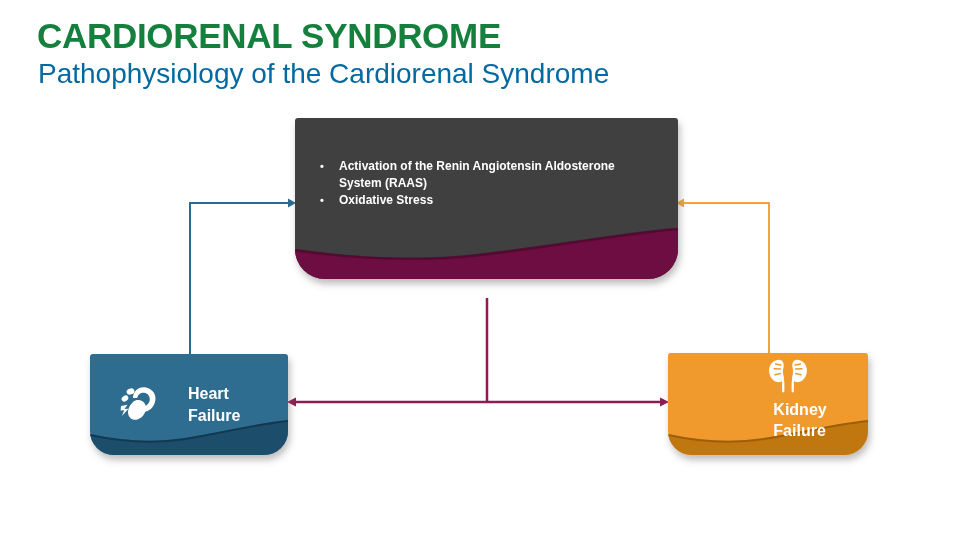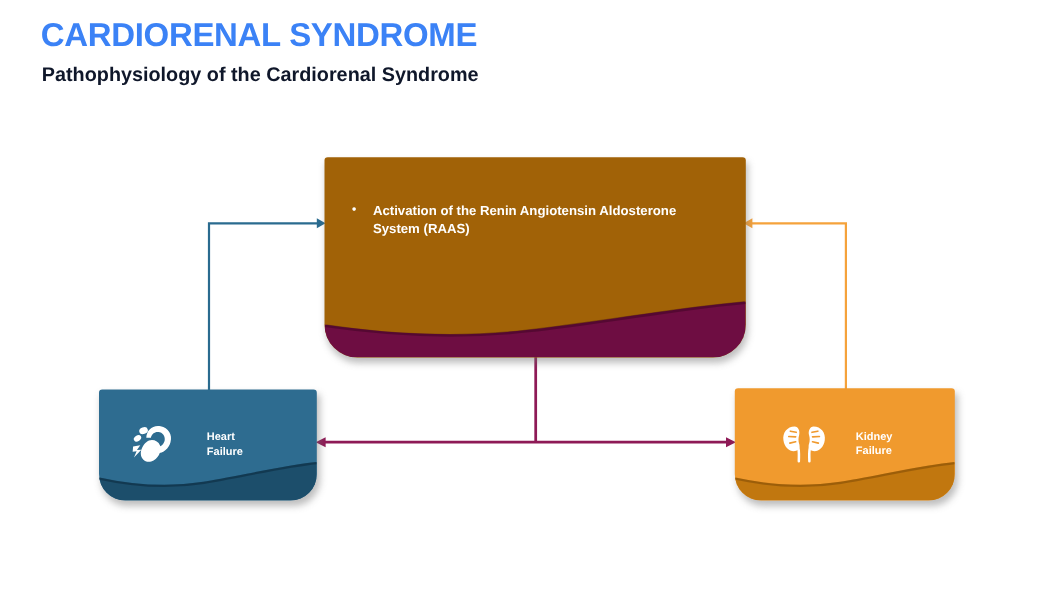--- a/index.html
+++ b/index.html
@@ -3,36 +3,35 @@
 <meta charset="utf-8">
 <style>
   html,body{margin:0;padding:0;background:#ffffff;}
   .stage{
     position:relative;width:960px;height:540px;background:#ffffff;overflow:hidden;
     font-family:"Liberation Sans", sans-serif;
   }
   
   .title{
     position:absolute;left:37px;top:16px;
-    font-size:30px;font-weight:700;color:#3b82f6;letter-spacing:-0.3px;
+    font-size:35px;font-weight:700;color:#15803d;letter-spacing:-0.3px;
   }
   .subtitle{
     position:absolute;left:38px;top:58px;
-    font-size:18px;font-weight:700;color:#0f172a;
+    font-size:28px;font-weight:400;color:#0369a1;
   }
   
   .connectors{position:absolute;left:0;top:0;width:960px;height:540px;z-index:1;}
   
   .panel{position:absolute;overflow:hidden;color:#fff;z-index:2;}
   .panel .wave{position:absolute;left:0;bottom:0;width:100%;display:block;}
   .panel-center{
-    left:295px;top:118px;width:383px;height:182px;
-    background:#a16207;border-radius:3px 3px 30px 30px;
+    left:295px;top:118px;width:383px;height:161px;
+    background:#404040;border-radius:3px 3px 30px 30px;
     box-shadow:2px 5px 7px rgba(110,110,110,.45);
-    margin-top:25px;
   }
   .panel-heart{
     left:90px;top:354px;width:198px;height:101px;
     background:#2e6c90;border-radius:3px 3px 24px 24px;
     box-shadow:2px 5px 7px rgba(110,110,110,.45);
   }
   .panel-kidney{
     left:668px;top:353px;width:200px;height:102px;
     background:#f09a2e;border-radius:3px 3px 24px 24px;
     box-shadow:2px 5px 7px rgba(110,110,110,.45);
@@ -43,23 +42,23 @@
     margin:0;padding:40px 36px 0 23px;
     font-size:12px;font-weight:600;line-height:16.8px;
   }
   .bullets li{position:relative;padding-left:21px;max-width:292px;}
   .bullets li::before{content:"\2022";position:absolute;left:2px;top:0;font-size:11px;}
   
   .panel-content{
     position:absolute;inset:0;display:flex;align-items:center;z-index:3;
   }
   .panel-heart .panel-content{padding-left:26px;}
-  .panel-kidney .panel-content{padding-left:40px;}
+  .panel-kidney .panel-content{padding-left:40px;flex-direction:column;}
   .box-icon{flex:0 0 auto;display:block;}
-  .box-label{margin-left:24px;font-size:10px;font-weight:700;line-height:1.32;}
+  .box-label{margin-left:24px;font-size:16px;font-weight:700;line-height:1.32;}
 </style>
 </head>
 <body>
 
 <div class="stage">
 
   <div class="title">CARDIORENAL SYNDROME</div>
   <div class="subtitle">Pathophysiology of the Cardiorenal Syndrome</div>
 
   <svg class="connectors" width="960" height="540" viewBox="0 0 960 540">
@@ -79,20 +78,21 @@
     </g>
   </svg>
 
   <div class="panel panel-center">
     <svg class="wave" height="56" viewBox="0 0 100 56" preserveAspectRatio="none">
       <path d="M0,26 C16,35 32,38 48,31 C66,23 85,10 100,5 L100,56 L0,56 Z" fill="#6e0d42"></path>
       <path d="M0,26 C16,35 32,38 48,31 C66,23 85,10 100,5" fill="none" stroke="rgba(40,0,20,0.35)" stroke-width="2.5" transform="translate(0,1)"></path>
     </svg>
     <ul class="bullets">
       <li>Activation of the Renin Angiotensin Aldosterone System (RAAS)</li>
+      <li>Oxidative Stress</li>
     </ul>
   </div>
 
   <div class="panel panel-heart">
     <svg class="wave" height="38" viewBox="0 0 100 38" preserveAspectRatio="none">
       <path d="M0,17 C16,24 32,26 48,21 C66,15 85,6 100,3 L100,38 L0,38 Z" fill="#1c4e6b"></path>
       <path d="M0,17 C16,24 32,26 48,21 C66,15 85,6 100,3" fill="none" stroke="rgba(0,20,35,0.35)" stroke-width="2" transform="translate(0,1)"></path>
     </svg>
     <div class="panel-content">
       <svg class="box-icon" width="48" height="48" viewBox="0 0 48 48">

